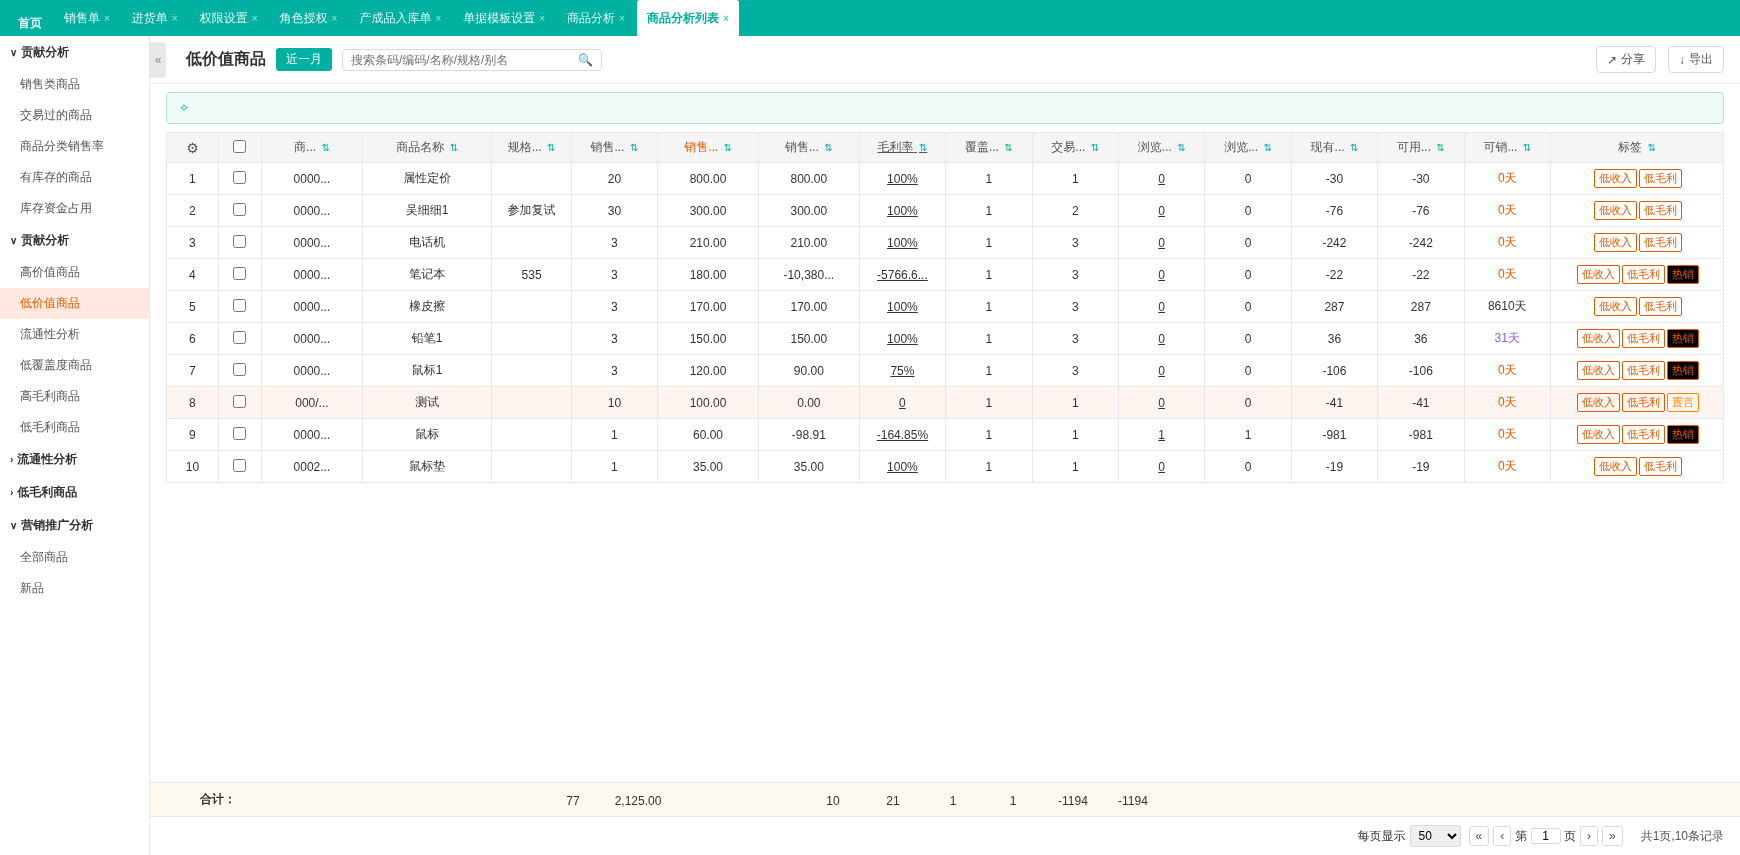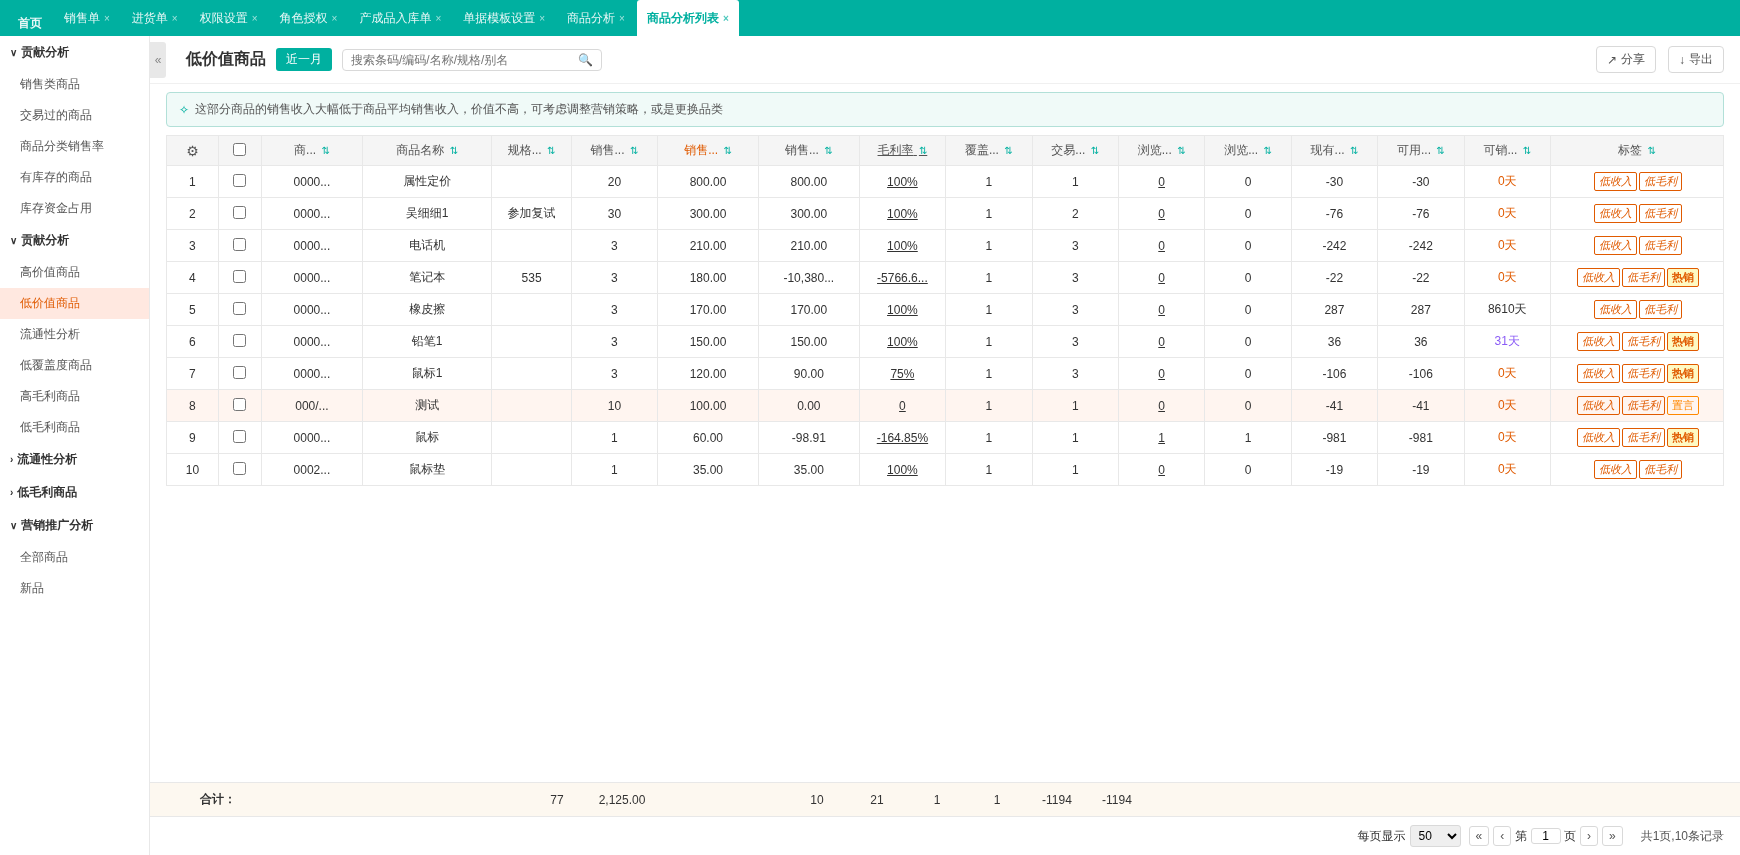--- a/index.html
+++ b/index.html
@@ -179,35 +179,35 @@
     }
     tbody tr.highlighted { background: #fff5f0; }
     .tag {
       display: inline-block;
       border: 1px solid;
       padding: 1px 4px;
       border-radius: 2px;
       font-size: 11px;
       margin-left: 2px;
     }
-    .tag-red { color: #e05a00; border-color: #e05a00; font-style: italic; }
+    .tag-red { color: #e05a00; border-color: #e05a00; }
     .tag-orange { color: #ff8800; border-color: #ff8800; }
-    .tag-hot { color: #e05a00; background: #fef9c3; border-color: #e05a00; font-weight: bold; }
+    .tag-hot { color: #e05a00; background: #000000; border-color: #e05a00; }
     .link-underline { text-decoration: underline; cursor: pointer; color: #333; }
     .checkbox-cell { width: 30px; }
     input[type=checkbox] { cursor: pointer; }
 
     
     .table-footer {
       border-top: 1px solid #e8e8e8;
       padding: 8px 16px;
       background: #fdf8f0;
       display: flex;
-      align-items: center;
-      gap: 0;
+      align-items: flex-end;
+      gap: 16px;
     }
     .footer-label {
       font-weight: bold;
       width: 80px;
       text-align: right;
       padding-right: 10px;
     }
     .footer-cells {
       flex: 1;
       display: flex;
@@ -419,21 +419,20 @@
         </button>
         <button class="action-btn">
           <span>↓</span>
           <span>导出</span>
         </button>
       </div>
     </div>
 
     <div class="alert-banner">
       <span class="alert-icon">✧</span>
-      <span>这部分商品的销售收入大幅低于商品平均销售收入，价值不高，可考虑调整营销策略，或是更换品类</span>
     </div>
 
     <div class="table-container">
       <table>
         <thead>
           <tr>
             <th class="col-idx">
               <span class="gear-icon">⚙</span>
             </th>
             <th class="col-check">

